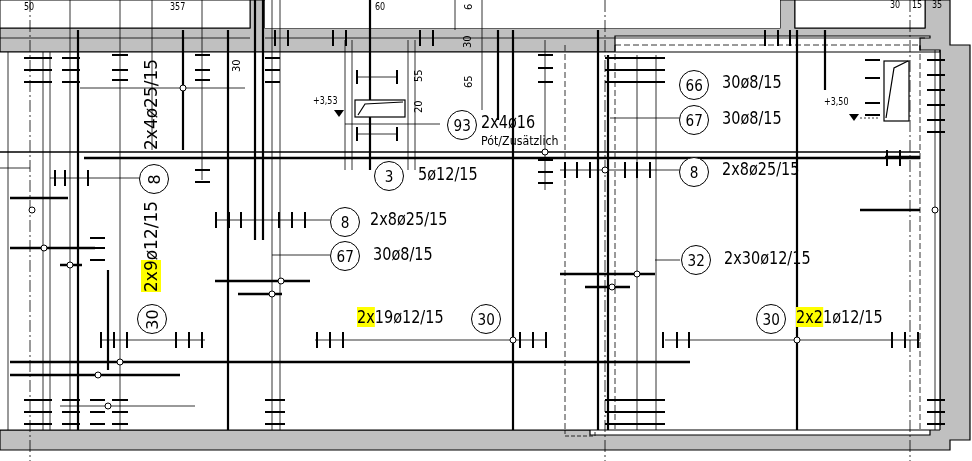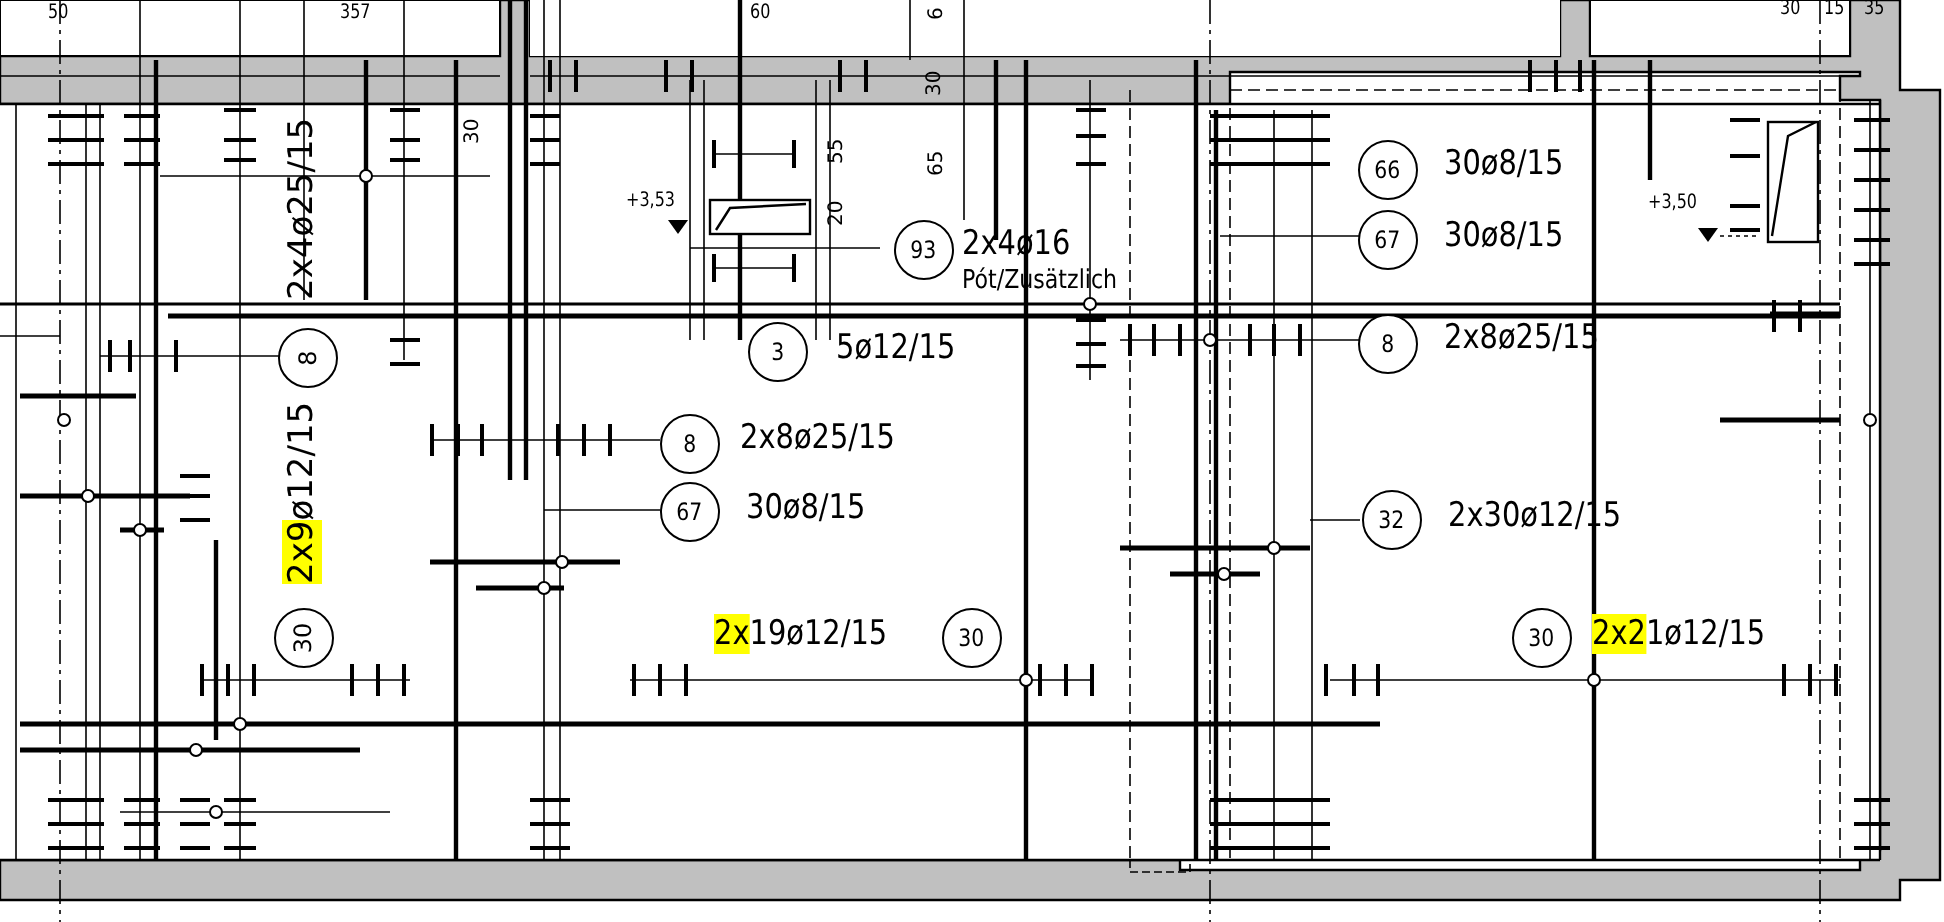--- a/index.html
+++ b/index.html
@@ -2,21 +2,21 @@
 <html><head>
 <meta charset="utf-8">
 <style>
   html,body{margin:0;padding:0;background:#fff;}
   body{width:972px;height:461px;overflow:hidden;position:relative;font-family:"DejaVu Sans Condensed","DejaVu Sans",sans-serif;}
   svg{position:absolute;left:0;top:0;}
   .lbl{position:absolute;font-family:"DejaVu Sans",sans-serif;color:#000;white-space:nowrap;line-height:1;}
   .big{font-size:17px;transform:scaleX(0.85);transform-origin:left center;}
   .sm{font-size:10px;transform:scaleX(0.8);transform-origin:left center;}
   .md{font-size:13px;transform:scaleX(0.85);transform-origin:left center;}
-  .circ{position:absolute;border:1.3px solid #000;border-radius:50%;background:#fff;display:flex;align-items:center;justify-content:center;font-family:"DejaVu Sans",sans-serif;font-size:12px;}
+  .circ{position:absolute;border:1.3px solid #000;border-radius:50%;background:#fff;display:flex;align-items:center;justify-content:center;font-family:"DejaVu Sans",sans-serif;font-size:16px;}
   .circ span{transform:scaleX(0.85);display:inline-block;}
   .hl{background:#ffff00;}
   .vert{transform:rotate(-90deg);transform-origin:left top;}
 </style>
 </head>
 <body>
 
 <svg width="972" height="461" viewBox="0 0 972 461">
 
   <g fill="#c0c0c0" stroke="#000" stroke-width="1.2">

